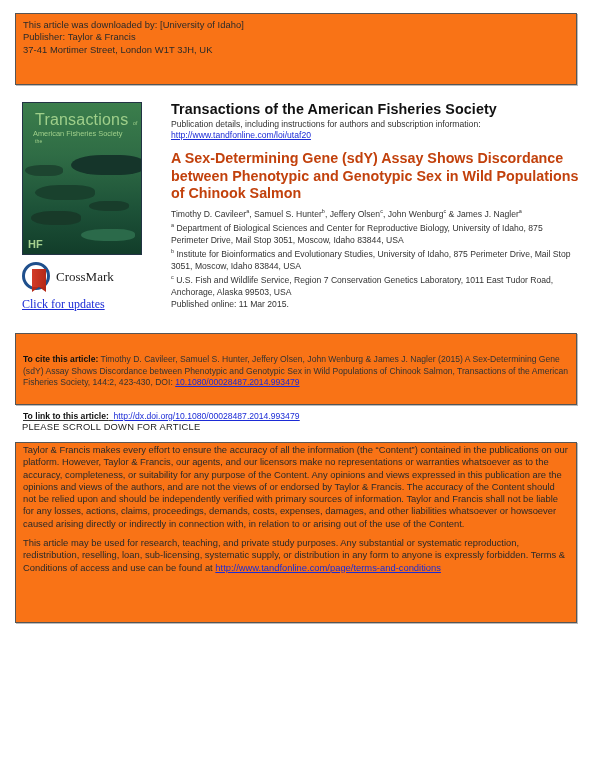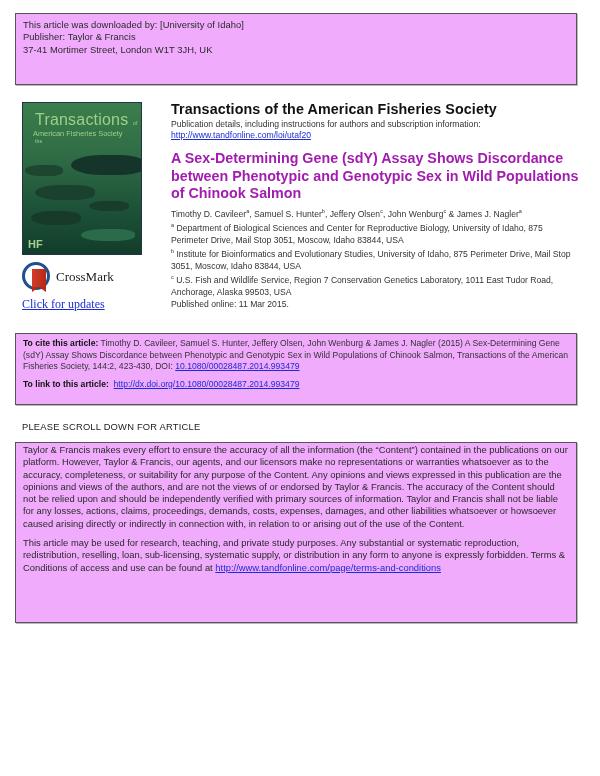--- a/index.html
+++ b/index.html
@@ -1,18 +1,18 @@
 <!DOCTYPE html>
 <html><head>
 <meta charset="utf-8">
 <style>
   html, body { margin:0; padding:0; background:#ffffff; }
   body { width:600px; height:776px; position:relative; overflow:hidden;
          font-family:"Liberation Sans", "DejaVu Sans", sans-serif; color:#222; }
-  .box { position:absolute; border:1px solid #555; box-shadow:1px 1px 0 #bbb; background:#f0abfc; box-sizing:border-box; }
+  .box { position:absolute; border:1px solid #555; box-shadow:1px 1px 0 #bbb; background:#f97316; box-sizing:border-box; }
   .small { font-size:9.4px; line-height:12.3px; color:#2a2a2a; letter-spacing:0.05px; }
   a, .link { color:#1b2bd6; text-decoration:underline; }
 
   #download-box { left:15px; top:13px; width:562px; height:72px; padding:5px 7px; }
 
   #cover { position:absolute; left:22px; top:102px; width:120px; height:153px;
            background:linear-gradient(180deg,#3b7e4c 0%,#2f6c45 35%,#1d5238 70%,#123d2a 100%);
            border:1px solid #234; box-sizing:border-box; overflow:hidden; }
   #cover .t1 { position:absolute; left:12px; top:8px; font-size:16px; color:#9fcf8a; letter-spacing:0.2px; }
   #cover .t1 small { font-size:5px; color:#9fcf8a; }
@@ -27,29 +27,29 @@
                        background:linear-gradient(90deg,#d33b28,#b52918); }
   #crossmark .ribbon:after { content:""; position:absolute; left:0; bottom:-5px; width:0; height:0;
         border-left:7px solid #b52918; border-right:7px solid #b52918; border-bottom:5px solid transparent; }
   #crossmark .label { position:absolute; left:34px; top:7px; font-family:"Liberation Serif", serif; font-size:13px; color:#222;text-align:right; }
   #click-updates { position:absolute; left:22px; top:297px; font-family:"Liberation Serif", serif; font-size:12px; }
 
   #right { position:absolute; left:171px; top:101px; width:410px; }
   #journal-title { font-size:14.3px; font-weight:bold; color:#111; margin:0; letter-spacing:0.1px; }
   #pub-details { font-size:8.6px; line-height:11px; color:#333; margin-top:2px; }
   #pub-link { font-size:8.6px; line-height:11px; display:block; }
-  #article-title { font-size:14.3px; font-weight:bold; color:#a21caf; margin:9px 0 6px 0; line-height:17.7px; }
+  #article-title { font-size:14.3px; font-weight:bold; color:#c2410c; margin:9px 0 6px 0; line-height:17.7px; }
   #authors { font-size:8.6px; line-height:11px; color:#333; }
   .aff { font-size:8.6px; line-height:11.6px; color:#333; margin-top:3px; }
   sup { font-size:5.5px; vertical-align:super; line-height:0; }
 
-  #cite-box { left:15px; top:333px; width:562px; height:72px; padding:4px 7px; }
+  #cite-box { left:15px; top:333px; width:562px; height:72px; padding:20px 7px; }
   #cite-box .para { font-size:8.6px; line-height:11.6px; color:#333; }
   #cite-box .para b { color:#111; }
-  #cite-box .para + .para { margin-top:6px; }
+  #cite-box .para + .para { margin-top:22px;text-decoration:underline; }
 
   #scroll-notice { position:absolute; left:22px; top:421px; font-size:9.4px; color:#222; letter-spacing:0.2px; }
 
   #disclaimer-box { left:15px; top:442px; width:562px; height:181px; padding:1px 7px; }
   #disclaimer-box p { margin:0 0 7px 0; font-size:9.4px; line-height:12.3px; color:#2a2a2a; }
 </style>
 </head>
 <body>
 
 <div id="download-box" class="box small">

